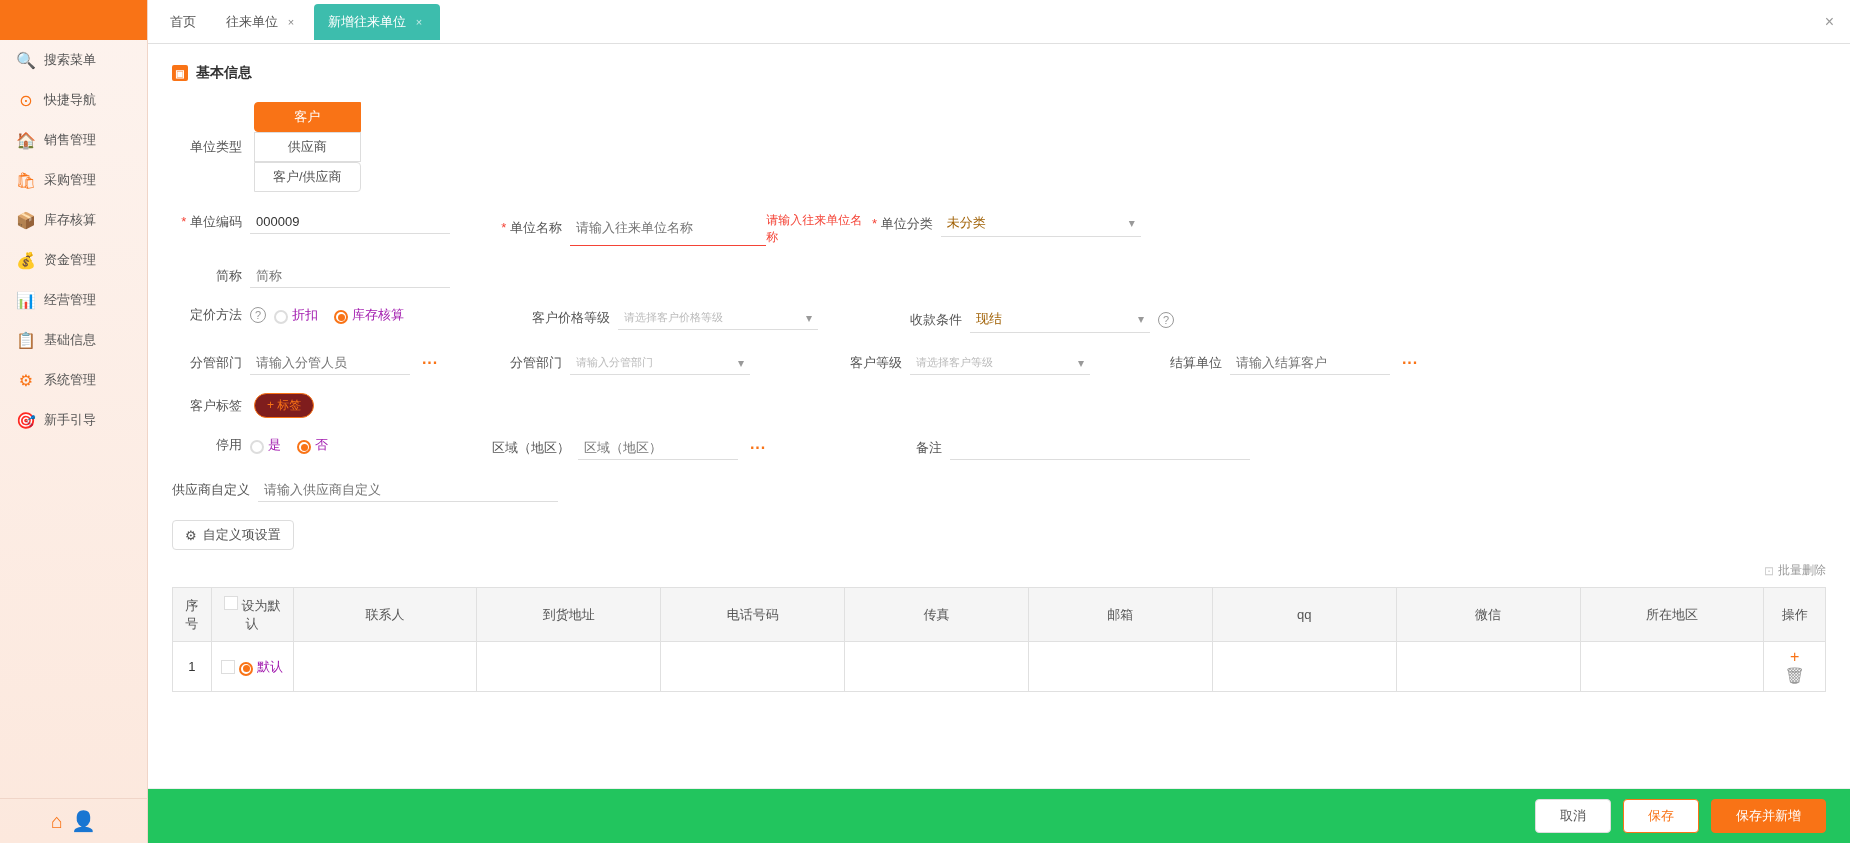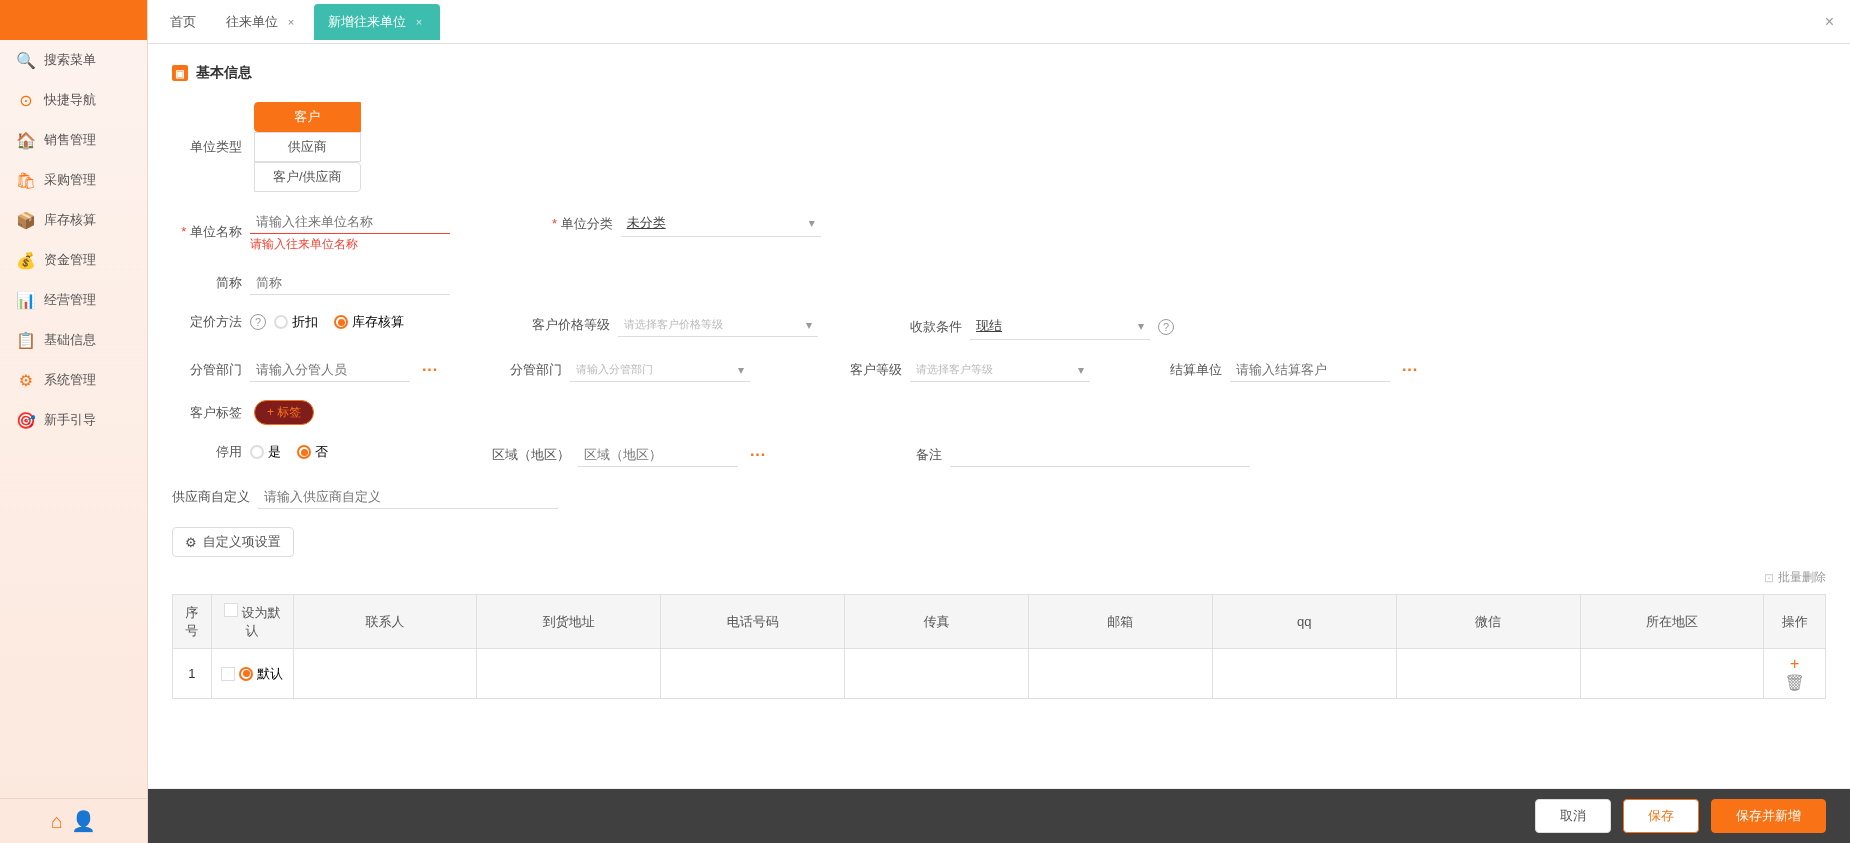--- a/index.html
+++ b/index.html
@@ -169,21 +169,21 @@
     }
     .select-wrap {
       display: flex;
       align-items: center;
       border-bottom: 1px solid #ddd;
       width: 200px;
       padding: 4px 6px;
       cursor: pointer;
     }
     .select-wrap span.placeholder-text { color: #bbb; flex: 1; font-size: 11px; }
-    .select-wrap span.value-text { color: #404040; flex: 1; font-size: 13px; text-decoration: underline; }
+    .select-wrap span.value-text { color: #a16207; flex: 1; font-size: 13px; }
     .chevron { color: #999; font-size: 12px; }
 
     
     .btn-group { display: flex; gap: 0; flex-direction: column; }
     .btn-type {
       padding: 5px 18px;
       border: 1px solid #ddd;
       background: #fff;
       cursor: pointer;
       font-size: 13px;
@@ -192,21 +192,21 @@
     .btn-type.active {
       background: #f97316;
       border-color: #f97316;
       color: white;
     }
     .btn-type:first-child { border-radius: 4px 0 0 4px; }
     .btn-type:last-child { border-radius: 0 4px 4px 0; }
 
     
     .radio-group { display: flex; align-items: center; gap: 16px; }
-    .radio-item { display: flex; align-items: center; gap: 4px; cursor: pointer; font-size: 13px; color: #000000; }
+    .radio-item { display: flex; align-items: flex-end; gap: 4px; cursor: pointer; font-size: 13px; color: #a21caf; }
     .radio-circle {
       width: 14px; height: 14px; border-radius: 50%;
       border: 2px solid #ddd;
       display: flex; align-items: center; justify-content: center;
     }
     .radio-circle.checked { border-color: #f97316; }
     .radio-circle.checked::after {
       content: '';
       width: 7px; height: 7px; border-radius: 50%;
       background: #f97316;
@@ -234,21 +234,21 @@
       align-items: center;
       gap: 4px;
     }
 
     
     .bottom-bar {
       display: flex;
       justify-content: flex-end;
       align-items: center;
       padding: 10px 24px;
-      background: #404040;
+      background: #22c55e;
       border-top: 1px solid #eee;
       gap: 12px;
     }
     .btn-cancel {
       padding: 7px 24px;
       border: 1px solid #ddd;
       background: #fff;
       border-radius: 4px;
       cursor: pointer;
       font-size: 13px;
@@ -329,21 +329,21 @@
       border: none;
       border-bottom: 1px solid transparent;
       font-size: 13px;
       width: 100%;
       outline: none;
       background: transparent;
       text-align: center;
     }
     .field-wrap {
       display: flex;
-      flex-direction: column;
+      flex-direction: row;
     }
     .help-icon {
       width: 16px; height: 16px;
       border-radius: 50%;
       border: 1px solid #999;
       display: inline-flex;
       align-items: center;
       justify-content: center;
       font-size: 11px;
       color: #999;
@@ -430,20 +430,24 @@
         <span class="form-label">单位类型</span>
         <div class="btn-group">
           <button class="btn-type active">客户</button>
           <button class="btn-type">供应商</button>
           <button class="btn-type">客户/供应商</button>
         </div>
       </div>
     </div>
 
     <div class="form-row">
+      <div class="form-field" style="flex:0 0 320px">
+        <span class="form-label required">单位编码</span>
+        <input class="form-input" type="text" value="000009" style="">
+      </div>
       <div class="form-field" style="flex:0 0 380px">
         <span class="form-label required">单位名称</span>
         <div class="field-wrap">
           <input class="form-input error" type="text" placeholder="请输入往来单位名称" style="border-bottom-color: rgb(244, 67, 54);">
           <span class="error-msg">请输入往来单位名称</span>
         </div>
       </div>
       <div class="form-field" style="flex:0 0 320px">
         <span class="form-label required" style="min-width:60px">单位分类</span>
         <div class="select-wrap">

